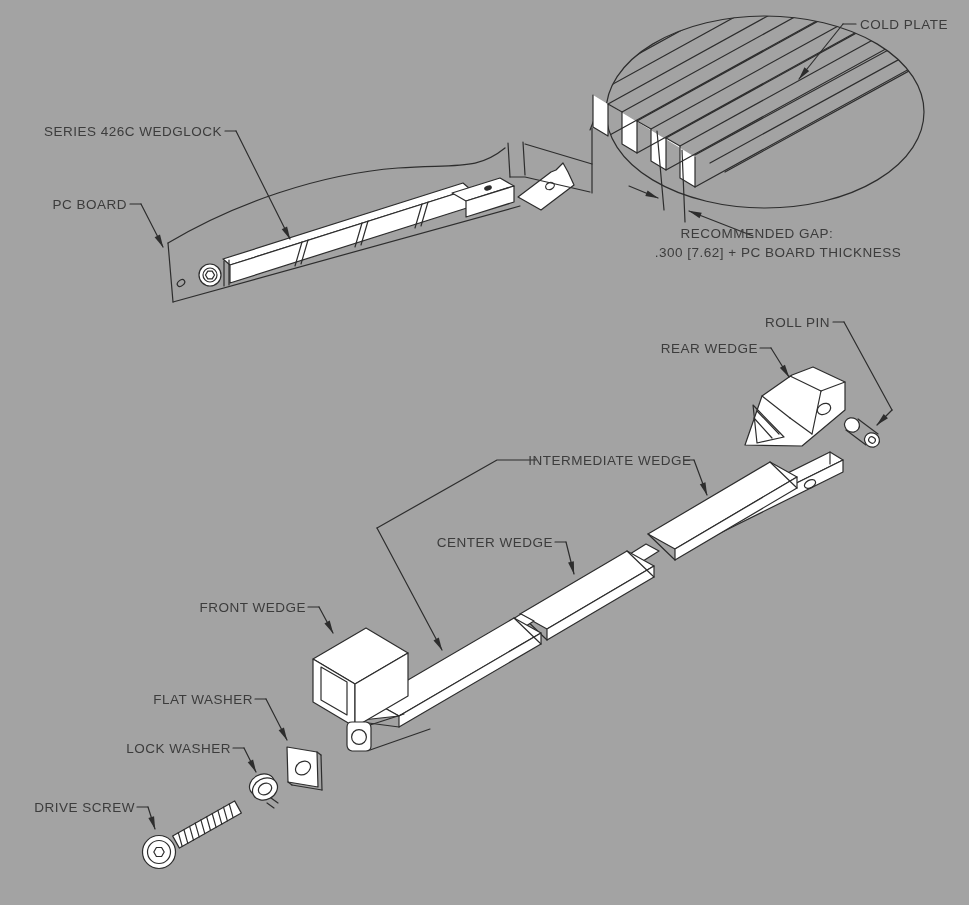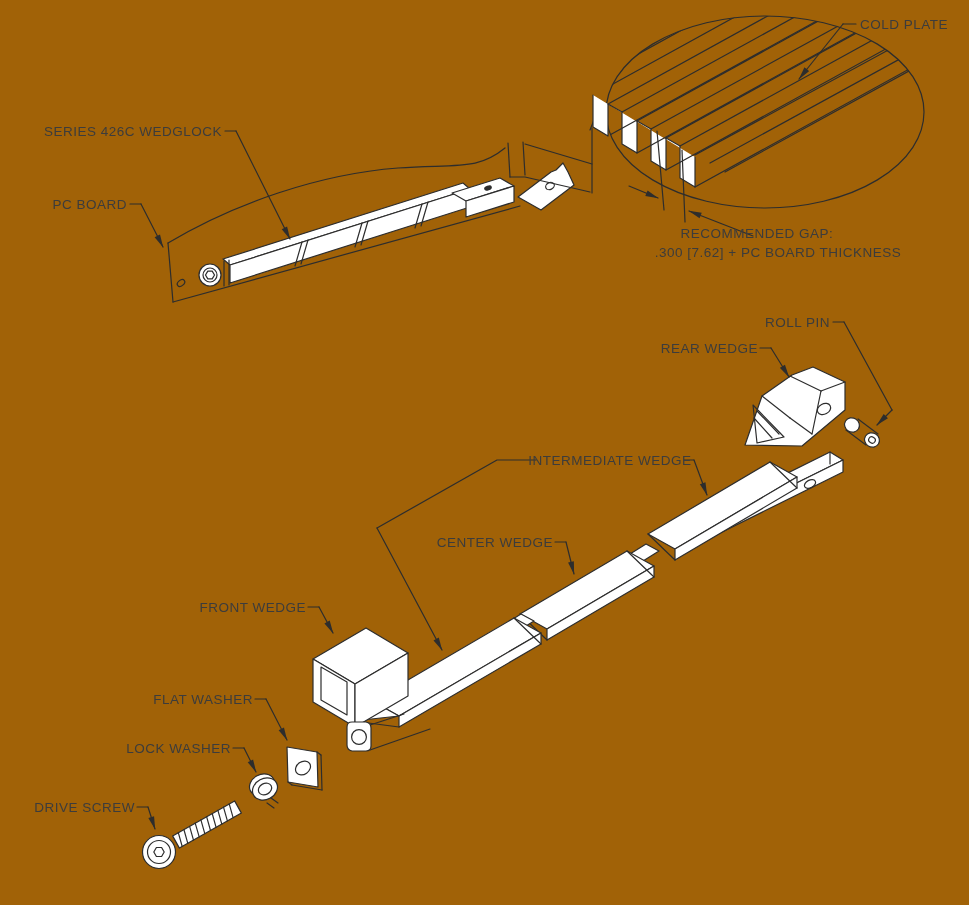--- a/index.html
+++ b/index.html
@@ -1,20 +1,20 @@
 <!DOCTYPE html>
 <html><head>
 <meta charset="utf-8">
 <style>
   html, body { margin: 0; padding: 0; background: #ffffff; }
   .stage {
     position: relative;
     width: 969px;
     height: 905px;
-    background: #a16207;
+    background: #a3a3a3;
     font-family: "Liberation Sans", sans-serif;
     overflow: hidden;
   }
   svg { display: block; }
   svg * { vector-effect: none; }
   .ln  { fill: none; stroke: #2d2d2d; stroke-width: 1.2; stroke-linecap: round; stroke-linejoin: round; }
   .lnw { fill: #ffffff; stroke: #2d2d2d; stroke-width: 1.2; stroke-linecap: round; stroke-linejoin: round; }
   .fillonly { fill: #ffffff; stroke: none; }
   .dark { fill: #2d2d2d; stroke: none; }
   .lbl {

